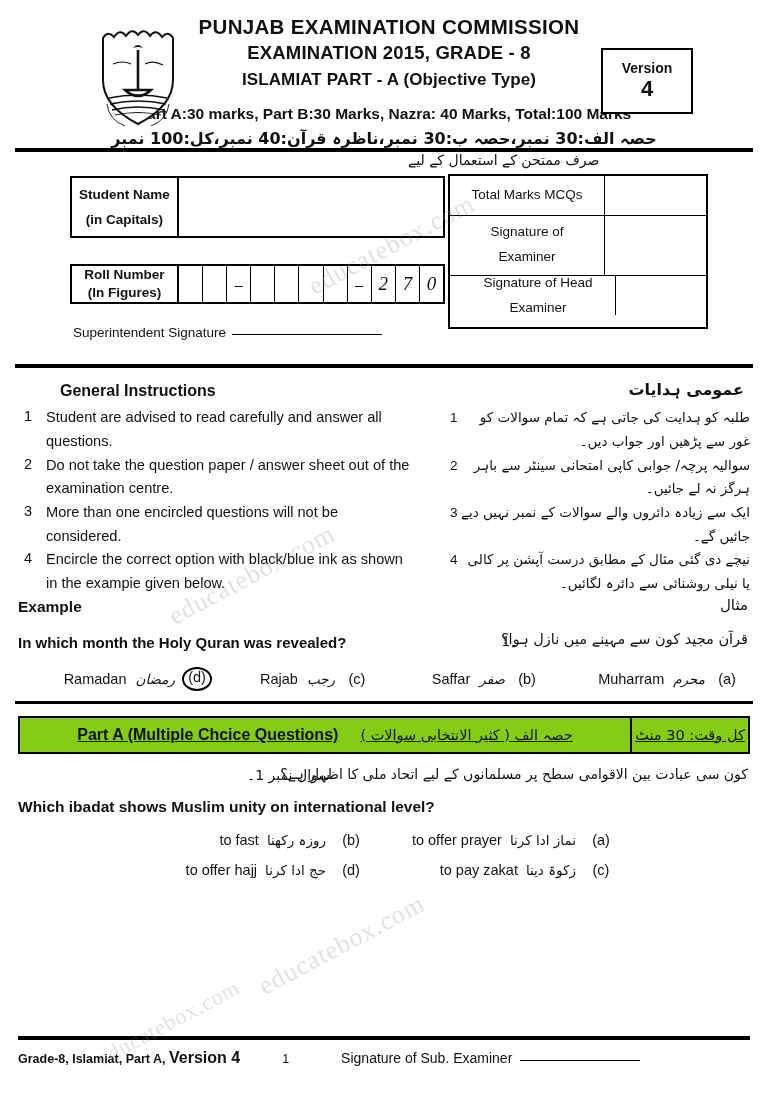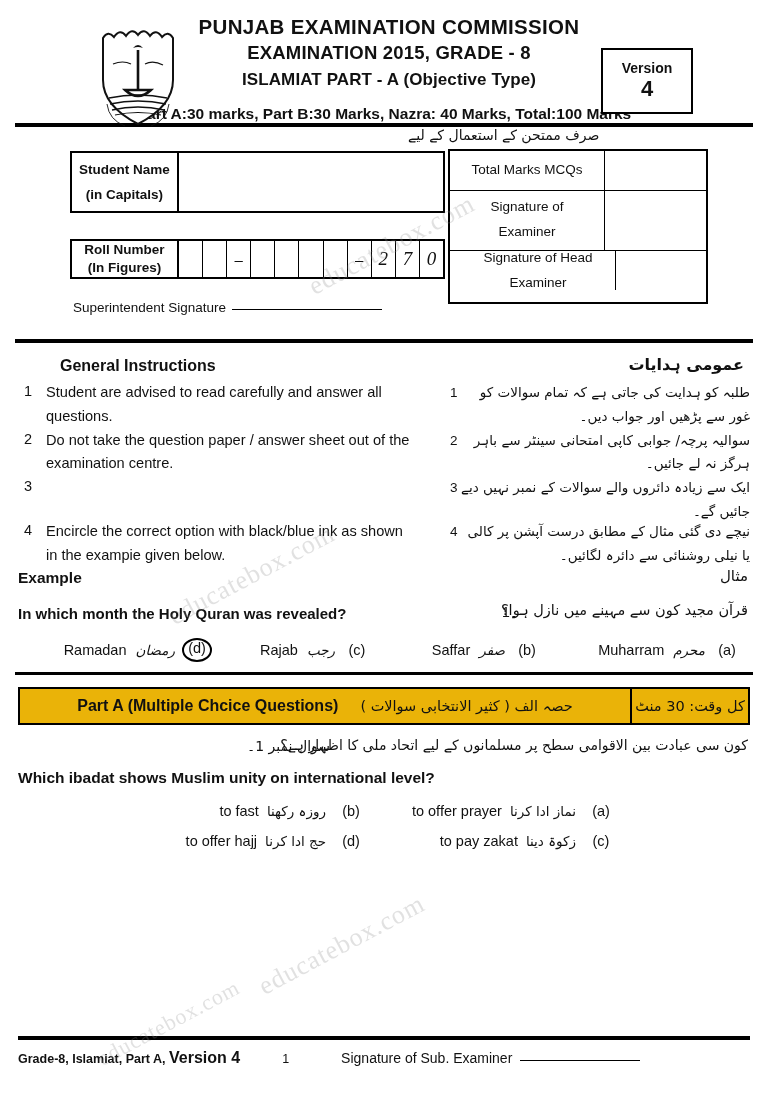--- a/index.html
+++ b/index.html
@@ -105,21 +105,21 @@
   .ex-opt .lab{width:34px;text-align:center;position:relative;}
   .ex-opt .ur{font-family:"DejaVu Sans",sans-serif;font-size:13.5px;margin:0 5px;font-style:italic;}
   .ex-opt .en{margin-right:4px;}
   .ex-opt.w1{width:200px;} .ex-opt.w2{width:170px;}
   .ex-opt.w3{width:160px;} .ex-opt.w4{width:185px;}
   .circled{display:inline-block;border:2px solid #000;border-radius:50%;
      width:26px;height:20px;line-height:17px;text-align:center;}
 
   
   .parta{margin:12px 18px 0 18px;border:2px solid #000;height:38px;display:flex;
-     box-sizing:border-box;background:#eab308;}
+     box-sizing:border-box;background:#84cc16;text-decoration:underline;}
   .parta .left{flex:1;display:flex;align-items:center;justify-content:center;gap:22px;}
   .parta .pa-en{font-size:16px;font-weight:bold;}
   .parta .pa-ur{font-size:14.5px;direction:rtl;font-family:"DejaVu Sans",sans-serif;}
   .parta .right{width:118px;border-left:2px solid #000;display:flex;align-items:center;
      justify-content:center;font-size:14.5px;direction:rtl;
      font-family:"DejaVu Sans",sans-serif;box-sizing:border-box;text-align:right;}
 
   
   .q{position:relative;margin:12px 18px 0 18px;}
   .q-ur-row{position:relative;height:24px;}
@@ -185,20 +185,21 @@
       <div class="t2">EXAMINATION 2015, GRADE - 8</div>
       <div class="t3">ISLAMIAT PART - A (Objective Type)</div>
     </div>
 
     <div class="version-box">
       <div class="vlabel">Version</div>
       <div class="vnum">4</div>
     </div>
 
     <div class="marks-line">Part A:30 marks, Part B:30 Marks, Nazra: 40 Marks, Total:100 Marks</div>
+    <div class="marks-urdu">حصہ الف:30 نمبر،حصہ ب:30 نمبر،ناظرہ قرآن:40 نمبر،کل:100 نمبر</div>
   </div>
 
   <div class="rule"></div>
 
   <div class="ident">
 
     <div class="box name-box">
       <div class="name-lbl">
         <span>Student Name</span>
         <span>(in Capitals)</span>
@@ -267,20 +268,21 @@
           <div class="itext">Student are advised to read carefully and answer all questions.</div>
           <div class="iur"><span class="unum">1</span><span>طلبہ کو ہدایت کی جاتی ہے کہ تمام سوالات کو غور سے پڑھیں اور جواب دیں۔</span></div>
         </div>
         <div class="irow">
           <div class="inum">2</div>
           <div class="itext">Do not take the question paper / answer sheet out of the examination centre.</div>
           <div class="iur"><span class="unum">2</span><span>سوالیہ پرچہ/ جوابی کاپی امتحانی سینٹر سے باہر ہرگز نہ لے جائیں۔</span></div>
         </div>
         <div class="irow">
           <div class="inum">3</div>
+          <div class="itext">More than one encircled questions will not be considered.</div>
           <div class="iur"><span class="unum">3</span><span>ایک سے زیادہ دائروں والے سوالات کے نمبر نہیں دیے جائیں گے۔</span></div>
         </div>
         <div class="irow">
           <div class="inum">4</div>
           <div class="itext">Encircle the correct option with black/blue ink as shown in the exampie given below.</div>
           <div class="iur"><span class="unum">4</span><span>نیچے دی گئی مثال کے مطابق درست آپشن پر کالی یا نیلی روشنائی سے دائرہ لگائیں۔</span></div>
         </div>
       </div>
   </div>
 

